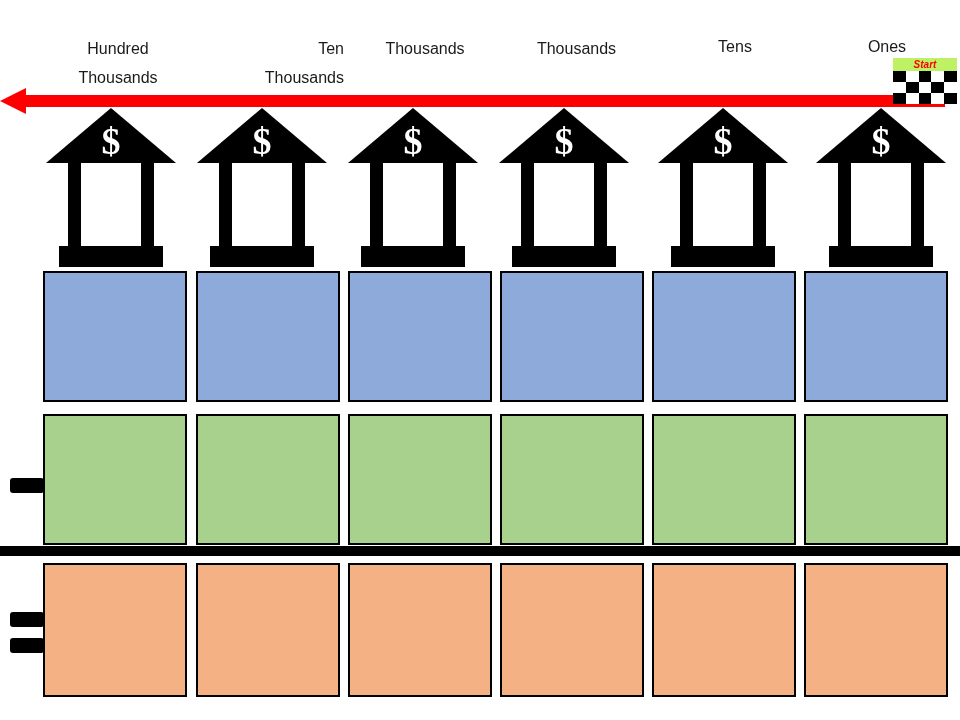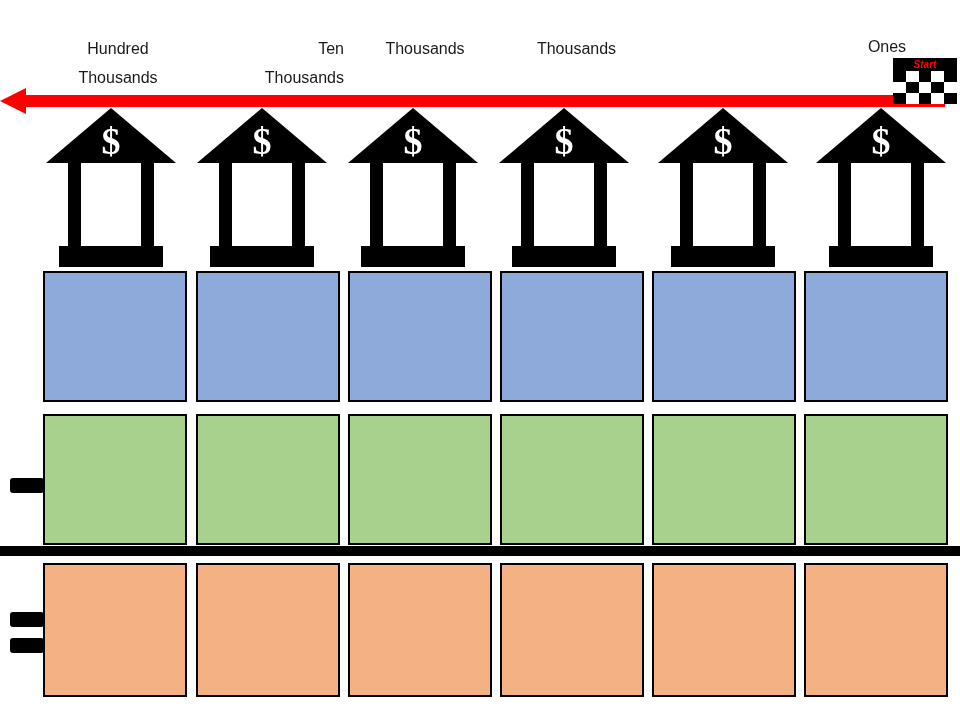--- a/index.html
+++ b/index.html
@@ -63,21 +63,21 @@
     top: 58px;
     width: 64px;
     height: 46px;
   }
   .start-banner {
     position: absolute;
     left: 0;
     top: 0;
     width: 64px;
     height: 13px;
-    background: #000000;
+    background: #bef264;
     color: #FF0000;
     font-size: 10px;
     font-weight: bold;
     font-style: italic;
     text-align: center;
     line-height: 13px;
     font-family: "Liberation Sans", sans-serif;
   }
   .checker {
     position: absolute;
@@ -207,20 +207,21 @@
 <body>
 
 <div id="stage">
 
   <div class="col-label" style="left:43px;  top:34px; width:150px;">Hundred
 Thousands</div>
   <div class="col-label" style="left:194px; top:34px; width:150px;text-align:right;">Ten
 Thousands</div>
   <div class="col-label" style="left:345px; top:34px; width:160px;">Thousands</div>
   <div class="col-label" style="left:499px; top:34px; width:155px;">Thousands</div>
+  <div class="col-label" style="left:660px; top:32px; width:150px;">Tens</div>
   <div class="col-label" style="left:812px; top:32px; width:150px;">Ones</div>
 
   <div class="arrow-wrap">
     <div class="arrow-head"></div>
     <div class="arrow-shaft"></div>
   </div>
 
   <div class="start-flag">
     <div class="start-banner">Start</div>
     <div class="checker">

